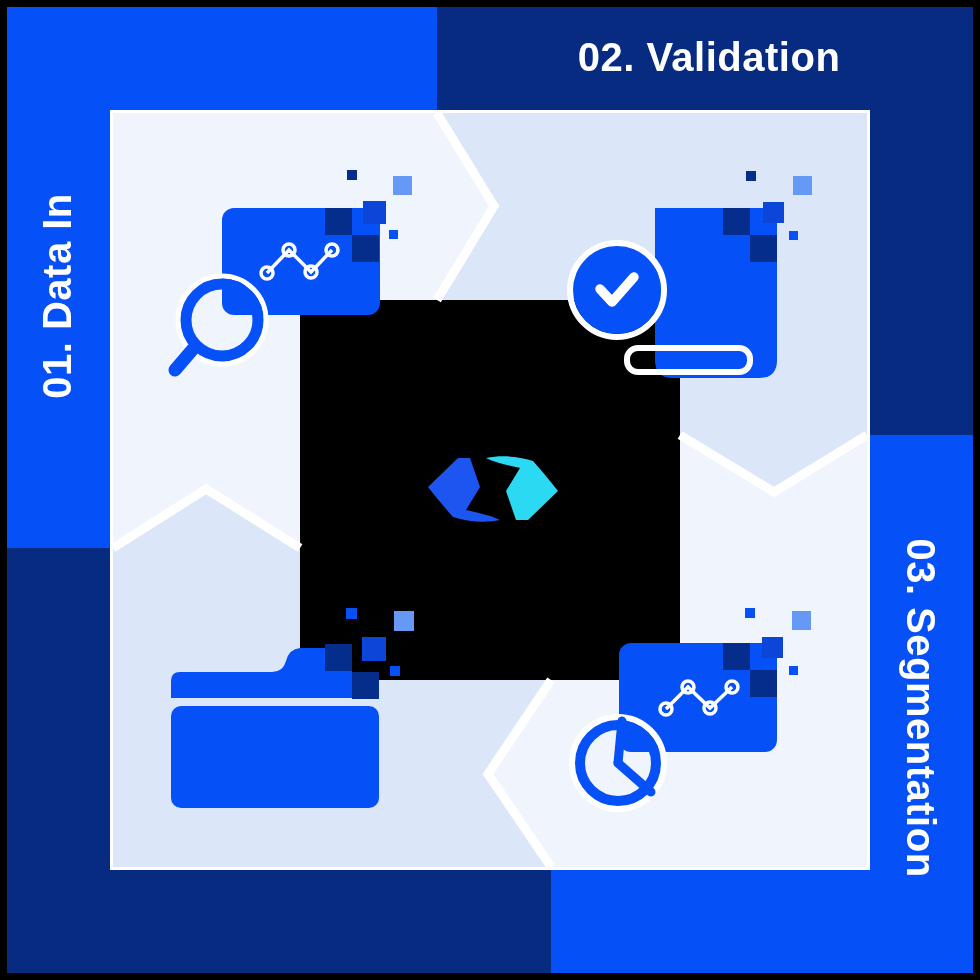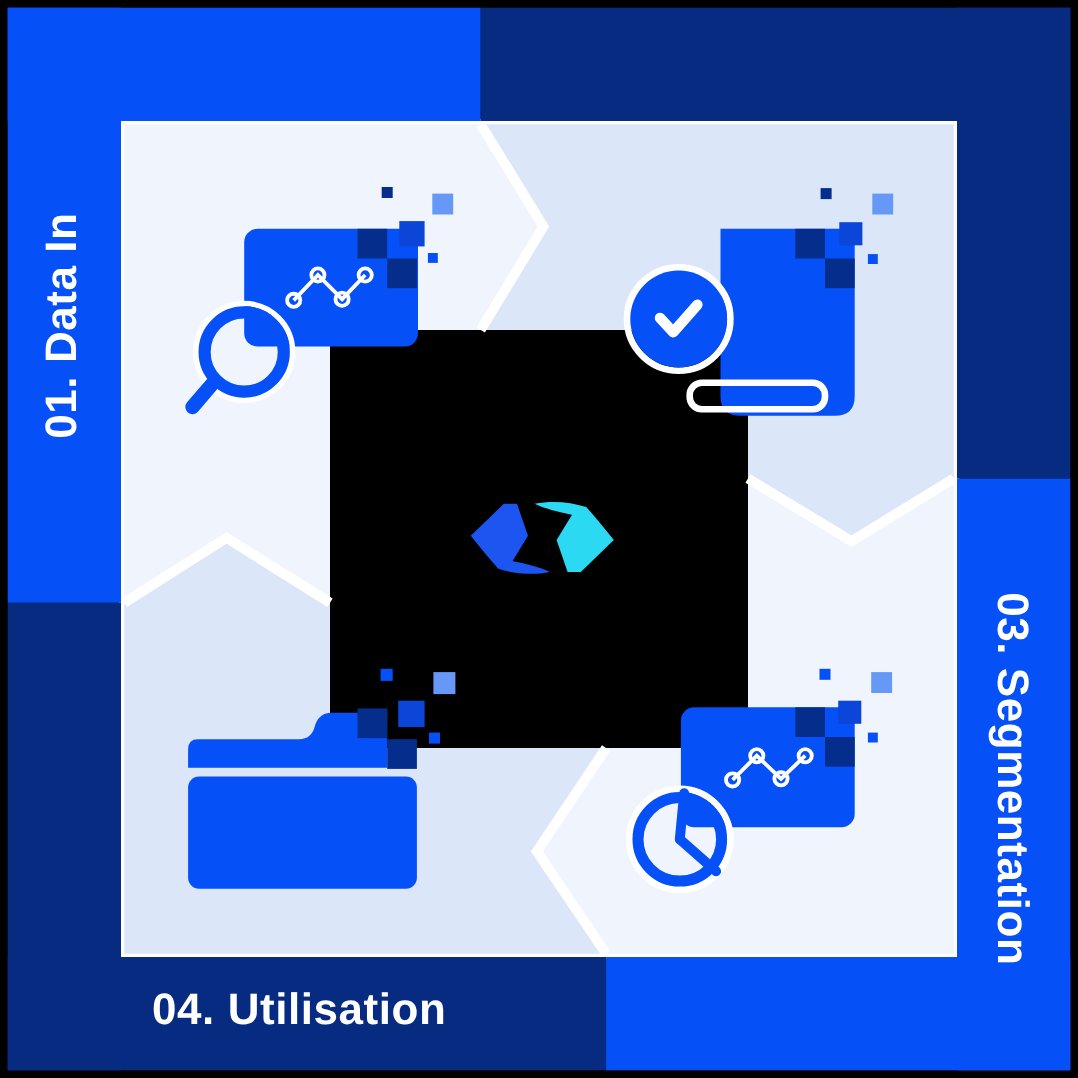--- a/index.html
+++ b/index.html
@@ -161,15 +161,15 @@
       <rect class="f-blue" x="171" y="706" width="208" height="102" rx="10"></rect>
     </g>
 
     <g>
       <path class="f-logoblue" d="M428,487 L458,458 L470,458 L480,487 L466,510 C475,512 490,515 500,520 C485,523 468,522 453,517 C444,507 436,497 428,487 Z"></path>
       <path class="f-logocyan" d="M558,491 L528,520 L516,520 L506,491 L520,468 C511,466 496,463 486,458 C501,455 518,456 533,461 C542,471 550,481 558,491 Z"></path>
     </g>
   </svg>
 
   <div class="label rot-ccw" style="left:57px;top:296px">01. Data In</div>
+  <div class="label" style="left:709px;top:57px">02. Validation</div>
   <div class="label rot-cw" style="left:920px;top:708px">03. Segmentation</div>
-  <div class="label" style="left:272px;top:918px">04. Utilisation</div>
 </div>
 
 </body></html>

